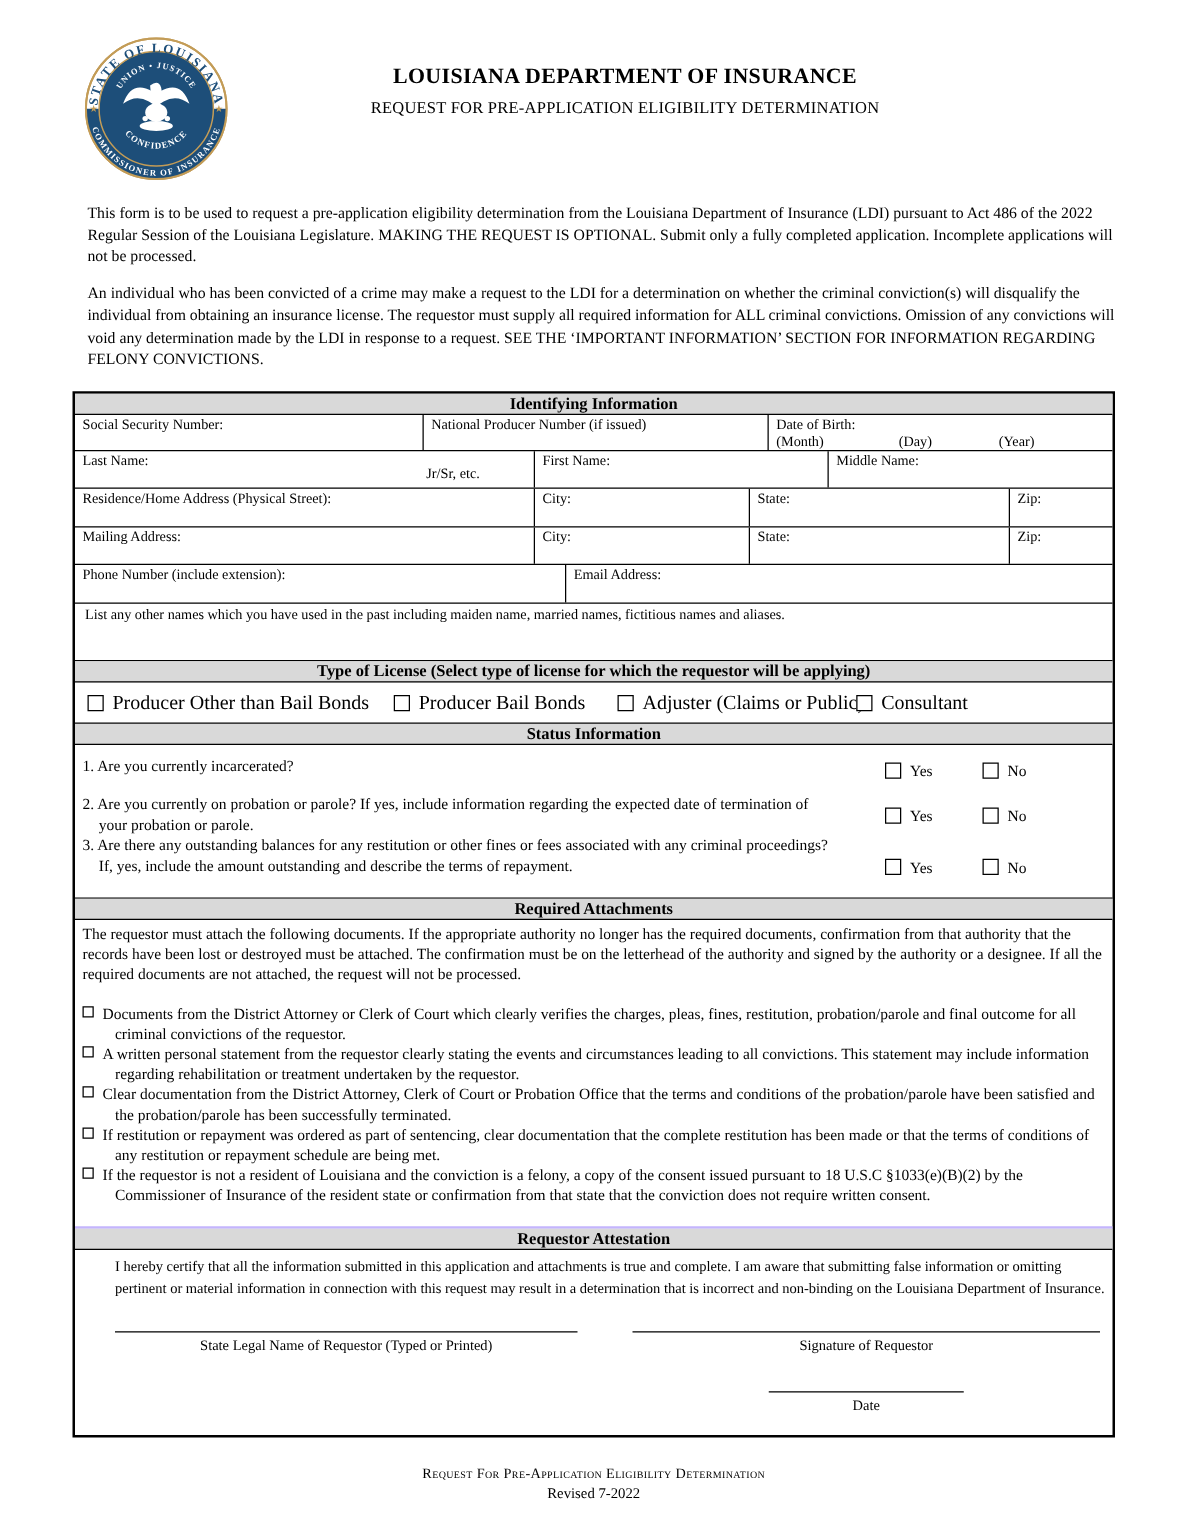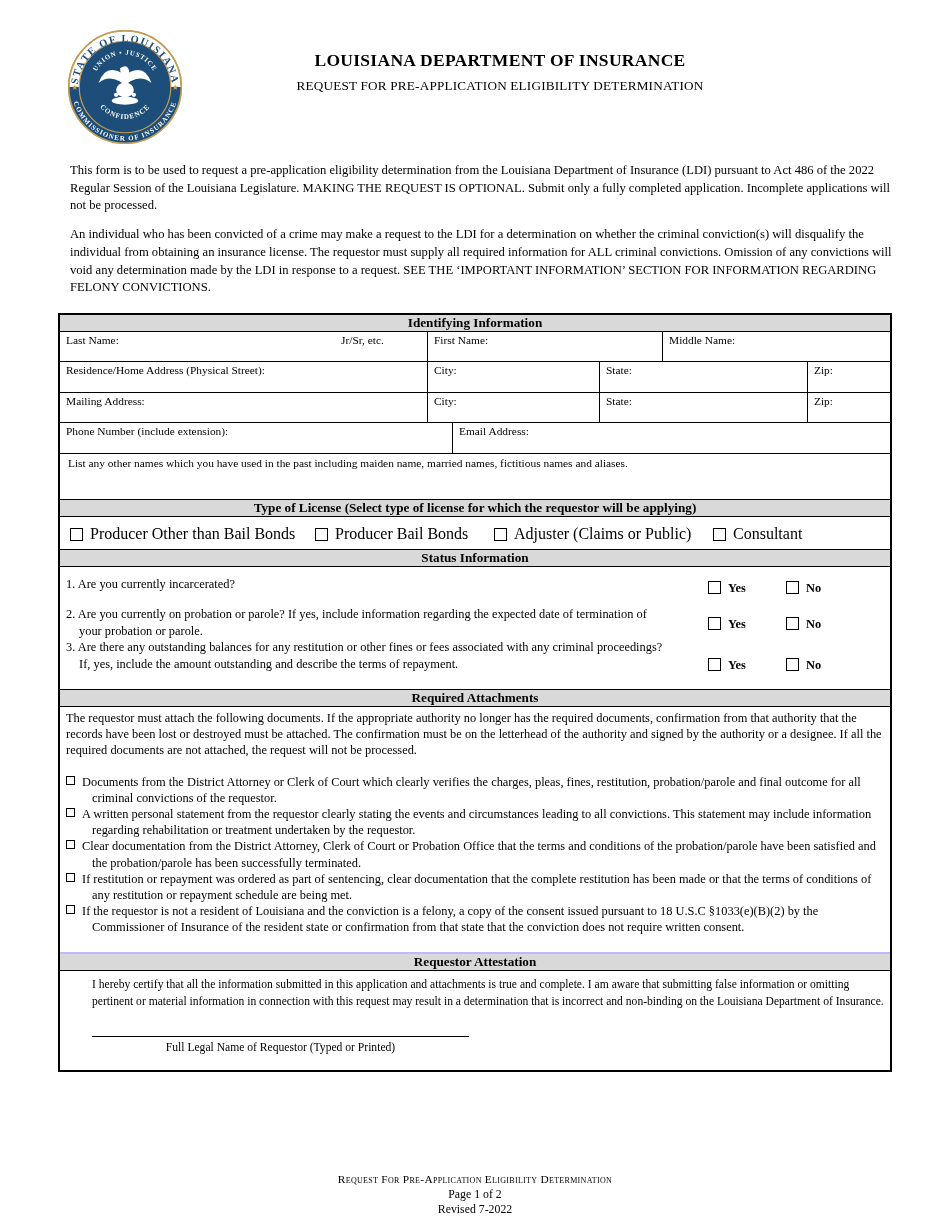--- a/index.html
+++ b/index.html
@@ -22,38 +22,38 @@
   .sech{background:#d9d9d9;border-bottom:1px solid #000;text-align:center;font-weight:bold;
         font-size:13.2px;line-height:16px;height:17px;box-sizing:border-box;}
   .r{display:flex;border-bottom:1px solid #000;box-sizing:border-box;}
   .c{box-sizing:border-box;padding:2px 0 0 6px;font-size:11.4px;line-height:13px;position:relative;}
   .c + .c{border-left:1px solid #000;}
   .h29{height:29px}.h30{height:30px}.h31{height:31px}.h46{height:46px}
   .w278{flex:0 0 278px}.w276{flex:0 0 276px}.w367{flex:0 0 367px}.w235{flex:0 0 235px}
   .w172{flex:0 0 172px}.w208{flex:0 0 208px}.w392{flex:0 0 392px}.fx{flex:1 1 auto}
   .dob-sub span{position:absolute;top:16px;}
   .dob-m{left:6px}.dob-d{left:104px}.dob-y{left:184px}
-  .jr{position:absolute;left:281px;top:2px;}
+  .jr{position:absolute;left:281px;top:12px;}
 
   
   .cb{display:inline-block;width:11px;height:11px;border:1px solid #000;background:#fff;
       vertical-align:-2px;margin-right:7px;}
   .bl{display:inline-block;width:7px;height:7px;border:1px solid #000;background:#fff;
       margin-right:7px;vertical-align:1px;}
 
   
   .lic{position:relative;height:32px;border-bottom:1px solid #000;font-size:16px;text-align:right;}
   .opt{position:absolute;top:8px;white-space:nowrap;}
-  .o0{left:10px}.o1{left:255px}.o2{left:434px}.o3{left:653px}
+  .o0{left:10px}.o1{left:255px}.o2{left:434px}.o3{left:625px}
 
   
   .status{border-bottom:1px solid #000;padding:9px 0 4px 0;}
   .srow{position:relative;padding-left:6px;font-size:12.4px;line-height:16.5px;}
   .qtext{width:592px;padding-left:13px;text-indent:-13px;}
-  .yn{position:absolute;white-space:nowrap;font-size:12.4px;font-weight:bold;}
+  .yn{position:absolute;white-space:nowrap;font-size:12.4px;}
   .ynY{left:648px}.ynN{left:726px}
   .s1{min-height:30px}.s2{min-height:33px}.s3{min-height:46px}
   .s1 .yn{top:4px}.s2 .yn{top:10px}.s3 .yn{top:18px}
 
   
   .attach{border-bottom:2px solid #c4b5fd;padding:3px 8px 16px 6px;font-size:12.4px;line-height:16.2px;}
   .att-intro{margin:0 0 15px 0;}
   .att-item{padding-left:26px;text-indent:-26px;margin:0;}
 
   
@@ -119,20 +119,34 @@
 
   <div class="intro">
     <p>This form is to be used to request a pre-application eligibility determination from the Louisiana Department of Insurance (LDI) pursuant to Act 486 of the 2022 Regular Session of the Louisiana Legislature. MAKING THE REQUEST IS OPTIONAL. Submit only a fully completed application. Incomplete applications will not be processed.</p>
     <p>An individual who has been convicted of a crime may make a request to the LDI for a determination on whether the criminal conviction(s) will disqualify the individual from obtaining an insurance license. The requestor must supply all required information for ALL criminal convictions. Omission of any convictions will void any determination made by the LDI in response to a request. SEE THE ‘IMPORTANT INFORMATION’ SECTION FOR INFORMATION REGARDING FELONY CONVICTIONS.</p>
   </div>
 
   <div class="form">
 
     <div class="sech">Identifying Information</div>
 
+    <div class="r h29">
+      <div class="c w278">
+        <span>Social Security Number:</span>
+      </div>
+      <div class="c w276">
+        <span>National Producer Number (if issued)</span>
+      </div>
+      <div class="c fx dob-sub">
+        <span style="position:static">Date of Birth:</span>
+        <span class="dob-m">(Month)</span>
+        <span class="dob-d">(Day)</span>
+        <span class="dob-y">(Year)</span>
+      </div>
+    </div>
 
     <div class="r h30">
       <div class="c w367">
         <span>Last Name:</span>
         <span class="jr">Jr/Sr, etc.</span>
       </div>
       <div class="c w235">
         <span>First Name:</span>
       </div>
       <div class="c fx">
@@ -225,26 +239,31 @@
       <p class="att-item"><span class="bl"></span><span>If the requestor is not a resident of Louisiana and the conviction is a felony, a copy of the consent issued pursuant to 18 U.S.C §1033(e)(B)(2) by the Commissioner of Insurance of the resident state or confirmation from that state that the conviction does not require written consent.</span></p>
     </div>
 
     <div class="sech">Requestor Attestation</div>
 
     <div class="attest">
       <div class="att-text">I hereby certify that all the information submitted in this application and attachments is true and complete.  I am aware that submitting false information or omitting pertinent or material information in connection with this request may result in a determination that is incorrect and non-binding on the Louisiana Department of Insurance.</div>
       <div class="sigrow">
         <div class="sgrp">
           <div class="sline"></div>
-          <div class="slab">Full Legal Name of Requestor (Typed or Printed)</div>
+          <div class="slab">State Legal Name of Requestor (Typed or Printed)</div>
+        </div>
+        <div class="sgrp2">
+          <div class="sline"></div>
+          <div class="slab">Signature of Requestor</div>
+          <div class="dline"></div>
+          <div class="slab">Date</div>
         </div>
       </div>
     </div>
 
   </div>
 
   <div class="footer">
     <div class="f1">Request For Pre-Application Eligibility Determination</div>
-    <div class="f2">Page 1 of 2</div>
     <div class="f2">Revised 7-2022</div>
   </div>
 
 </div>
 
 </body></html>

